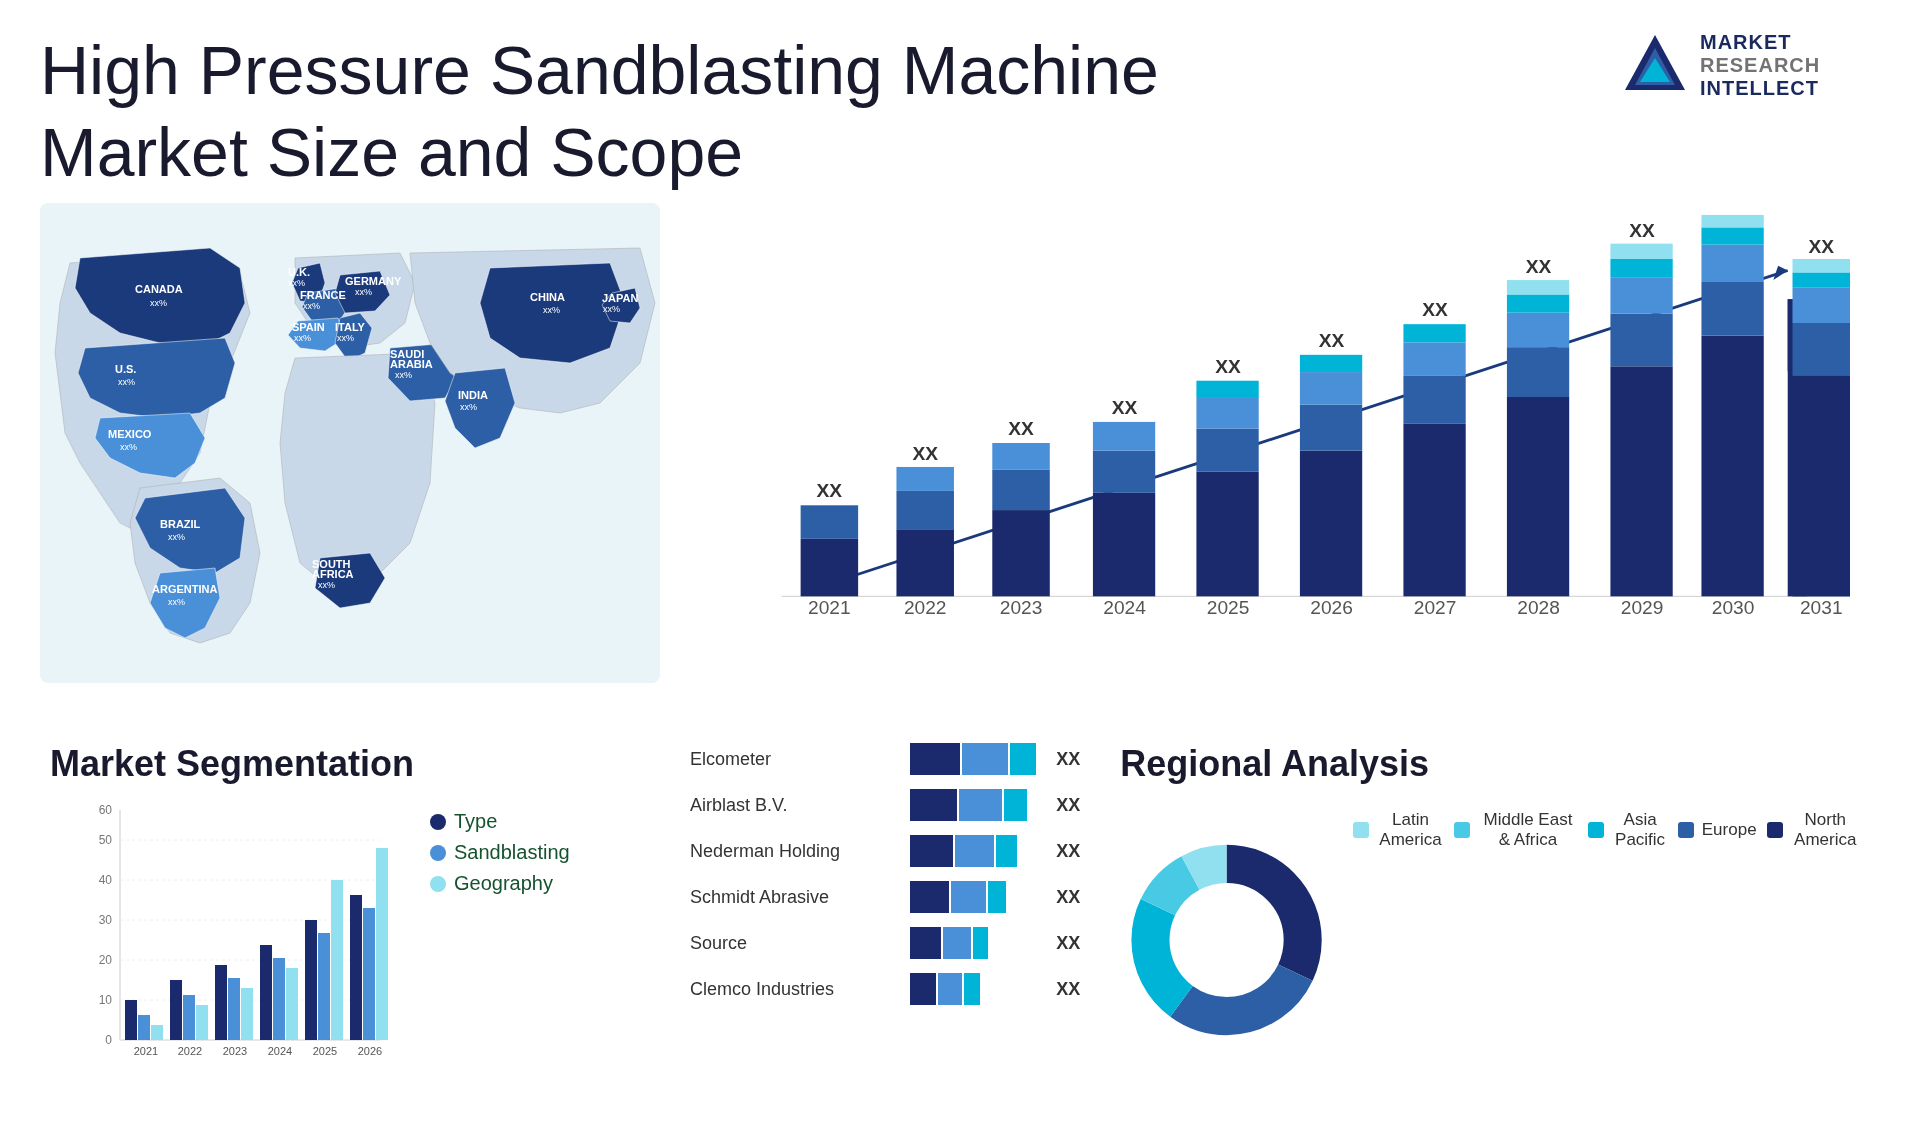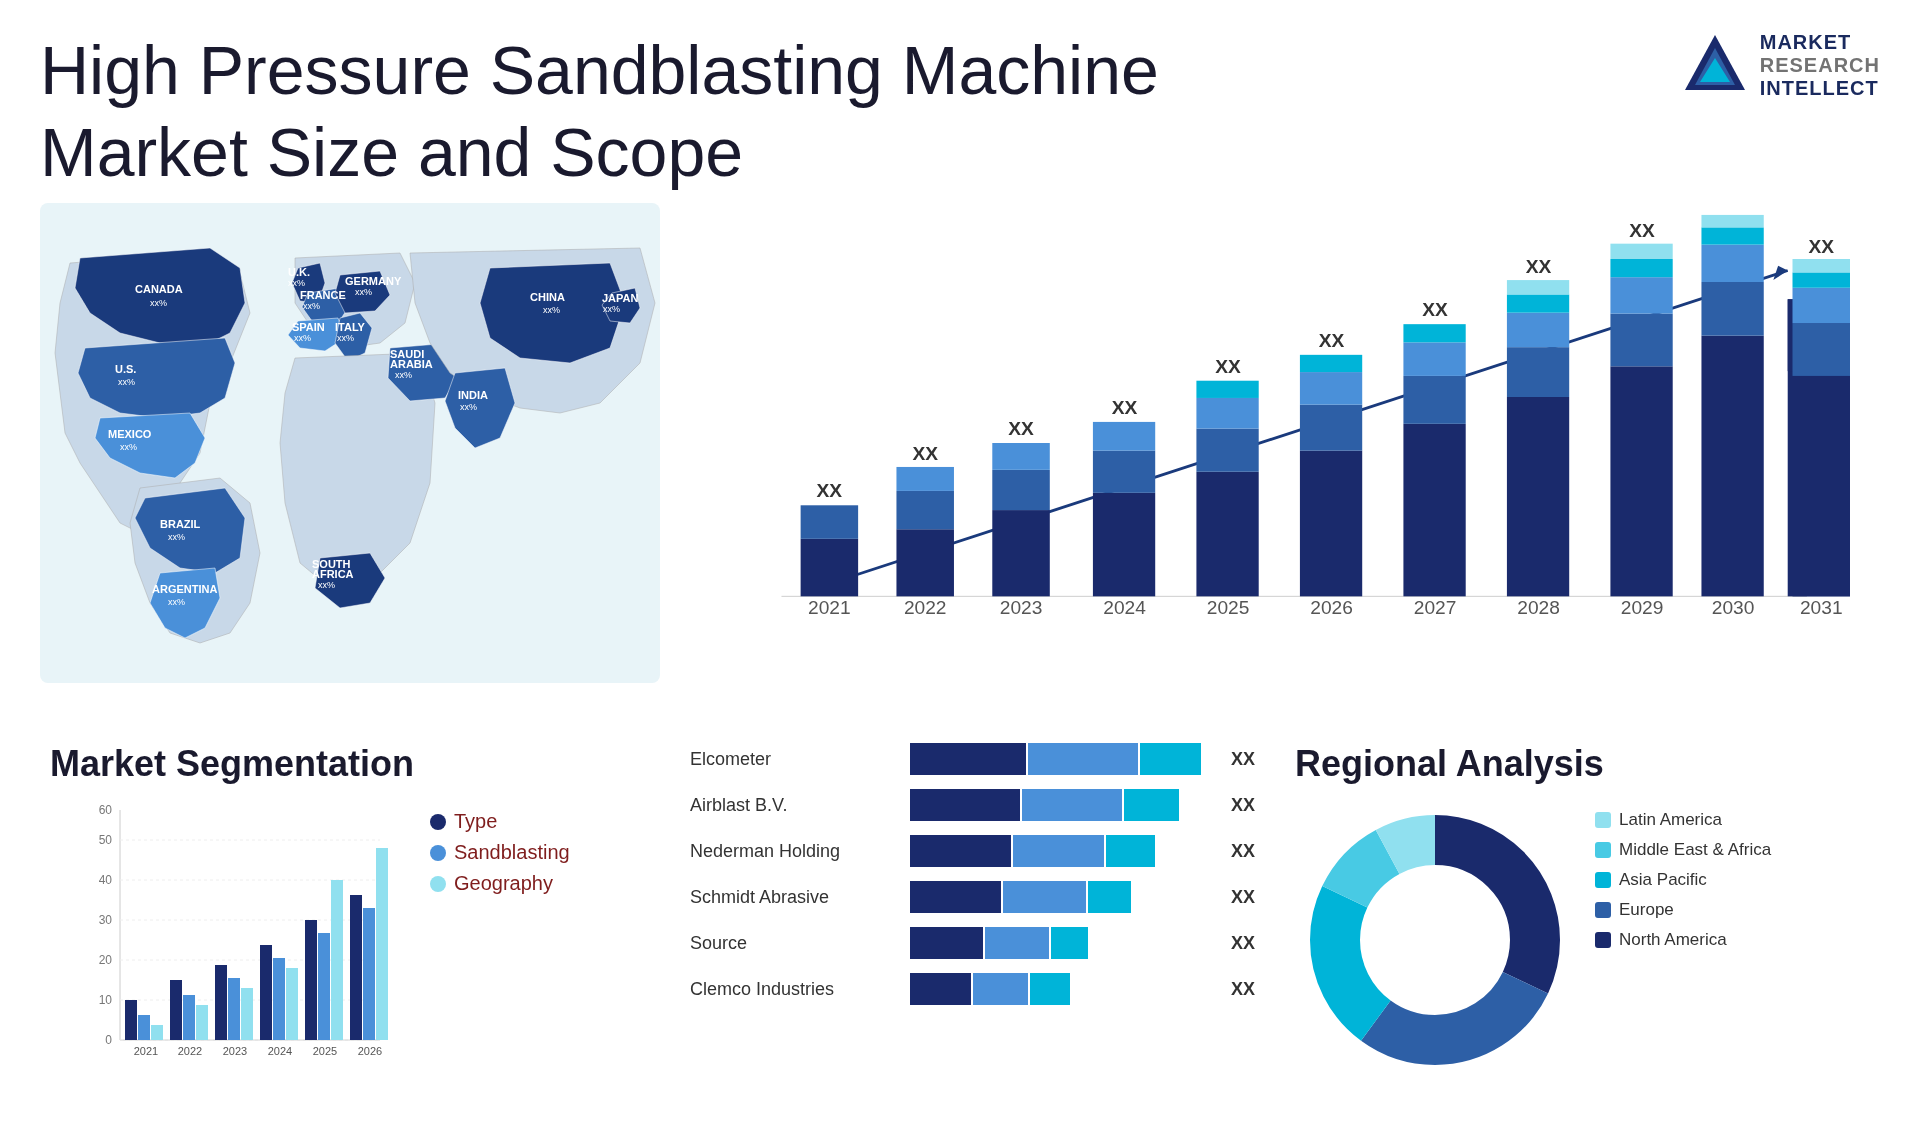--- a/index.html
+++ b/index.html
@@ -22,21 +22,21 @@
     .main-title {
       font-size: 68px;
       font-weight: 400;
       color: #1a1a2e;
       max-width: 1300px;
       line-height: 1.2;
     }
     .logo-area {
       display: flex;
       flex-direction: column;
-      align-items: flex-end;
+      align-items: flex-start;
       min-width: 260px;
     }
     .logo-box {
       display: flex;
       align-items: center;
       gap: 10px;
     }
     .logo-icon {
       width: 70px;
       height: 70px;
@@ -115,21 +115,21 @@
       margin-top: 10px;
       display: flex;
       flex-direction: column;
       gap: 8px;
     }
     .legend-item {
       display: flex;
       align-items: center;
       gap: 8px;
       font-size: 20px;
-      color: #7f1d1d;
+      color: #14532d;
     }
     .legend-dot {
       width: 16px;
       height: 16px;
       border-radius: 50%;
       flex-shrink: 0;
     }
     .seg-bottom {
       display: flex;
       align-items: flex-start;
@@ -173,23 +173,23 @@
     .regional-section {
       padding: 10px 20px;
     }
     .regional-bottom {
       display: flex;
       align-items: flex-start;
       gap: 20px;
     }
     .regional-legend {
       display: flex;
-      flex-direction: column;
       gap: 10px;
       margin-top: 10px;
+      text-align: center;
     }
     .regional-legend-item {
       display: flex;
       align-items: center;
       gap: 8px;
       font-size: 17px;
       color: #333;
     }
     .regional-legend-color {
       width: 16px;

